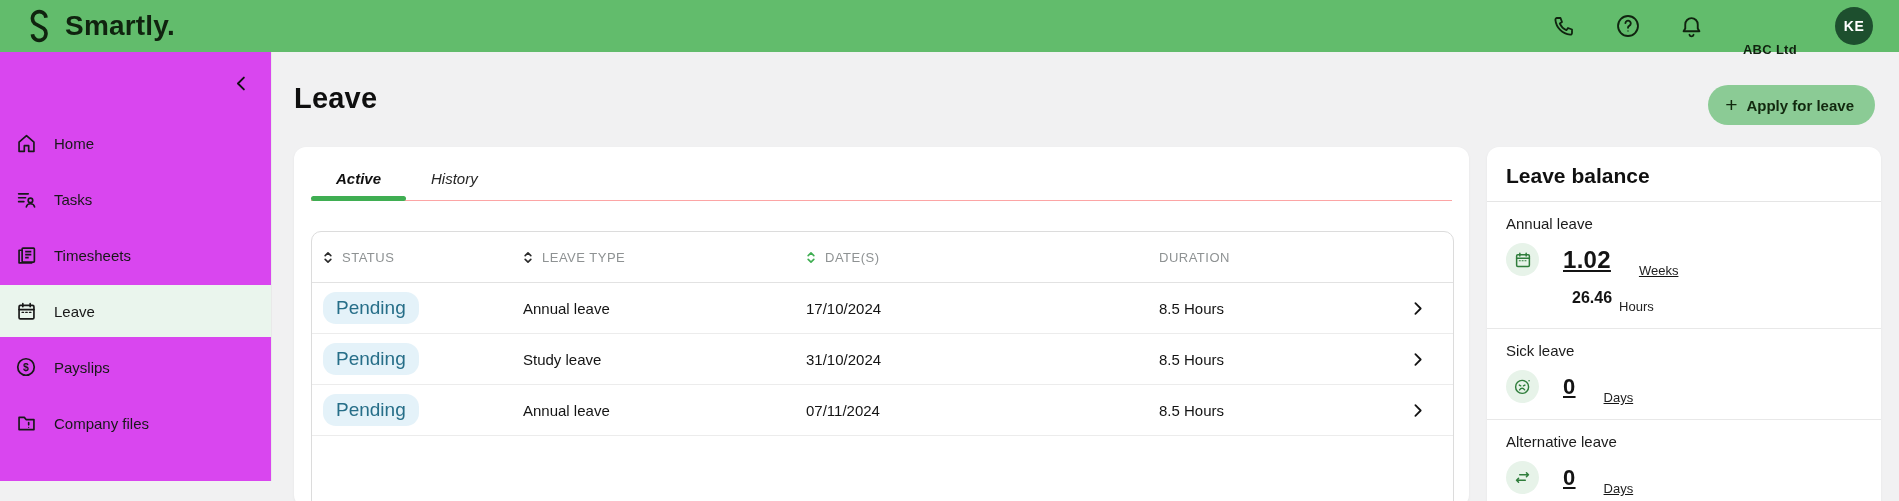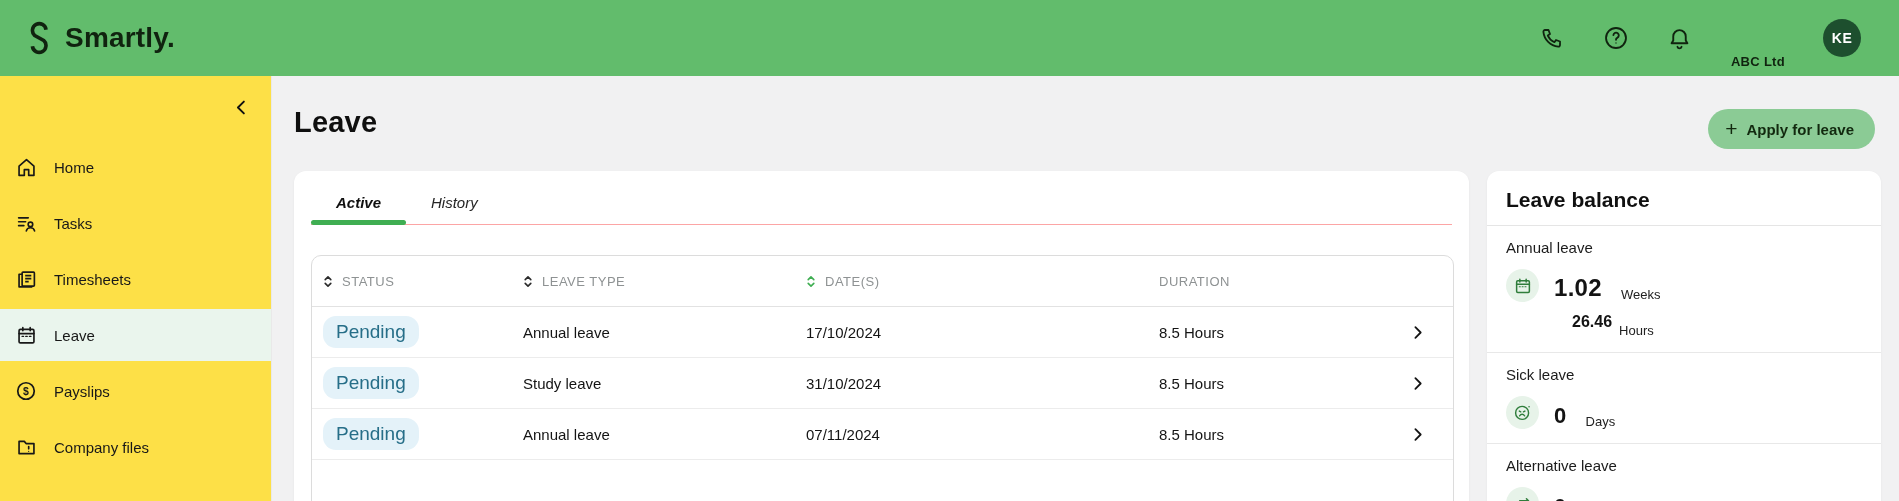--- a/index.html
+++ b/index.html
@@ -1,32 +1,32 @@
 <!DOCTYPE html>
 <html><head>
 <meta charset="utf-8">
 <style>
   * { margin:0; padding:0; box-sizing:border-box; }
   html,body { width:1899px; height:501px; overflow:hidden; }
   body { font-family:"Liberation Sans", sans-serif; background:#f1f1f2; color:#141414; }
 
   
-  .topbar { height:76px; background:#62bc6c; display:flex; align-items:center; justify-content:space-between; padding:0 38px 0 22px; }
+  .topbar { height:52px; background:#62bc6c; display:flex; align-items:center; justify-content:space-between; padding:0 26px 0 22px; }
   .brand { display:flex; align-items:center; gap:9px; }
   .brand-mark svg { display:block; }
   .brand-name { font-size:28px; font-weight:bold; color:#10230f; letter-spacing:.2px; }
   .topbar-right { display:flex; align-items:center; gap:38px; }
   .topbar-icon { width:26px; height:26px; display:flex; align-items:center; justify-content:center; cursor:pointer; }
   .topbar-icon svg { display:block; }
   .company-name { font-size:13px; font-weight:bold; color:#10230f; letter-spacing:.3px;margin-top:47px; }
   .avatar { width:38px; height:38px; border-radius:50%; background:#1d4f2e; color:#fff; font-size:14px; font-weight:bold; display:flex; align-items:center; justify-content:center; letter-spacing:.5px; cursor:pointer; }
 
   
   .app-body { display:flex; height:429px; }
-  .sidebar { width:272px; background:#fde047; border-right:1px solid #e9e9e9; position:relative; flex-shrink:0; }
+  .sidebar { width:272px; background:#d946ef; border-right:1px solid #e9e9e9; position:relative; flex-shrink:0; }
   .collapse-btn { position:absolute; top:22px; right:20px; cursor:pointer; }
   .nav { margin-top:65px; }
   .nav-item { height:52px; margin-bottom:4px; display:flex; align-items:center; gap:17px; padding-left:15px; cursor:pointer; }
   .nav-item.active { background:#eaf5ed; }
   .nav-icon { width:22px; height:22px; display:flex; align-items:center; justify-content:center; }
   .nav-label { font-size:15px; font-weight:500; color:#181818; }
 
   .main { flex:1; position:relative; padding:0 18px 0 22px; }
   .page-title { margin-top:30px; font-size:29px; font-weight:bold; color:#0f0f0f; letter-spacing:.2px; }
   .apply-btn { position:absolute; top:33px; right:24px; height:40px; padding:0 21px 0 17px; border:none; border-radius:21px; background:#8bcb95; color:#12290f; font-family:inherit; font-size:15px; font-weight:600; display:flex; align-items:center; gap:9px; cursor:pointer; }
@@ -52,21 +52,21 @@
   .t-body { cursor:pointer; }
   .badge { display:inline-block; background:#e4f2f9; color:#266e88; font-size:19px; padding:5px 13px; border-radius:13px; }
   .sort-icon { display:flex; cursor:pointer; }
   .row-chevron { display:flex; align-items:center; padding-left:11px; }
 
   
   .balance-title { padding:17px 19px 13px; font-size:21px; font-weight:bold; color:#101010; border-bottom:1px solid #e5e5e5; }
   .balance-section { padding:13px 19px 14px; border-bottom:1px solid #e8e8e8; }
   .balance-section:last-child { border-bottom:none; }
   .balance-label { font-size:15px; color:#1b1b1b; margin-bottom:9px; }
-  .balance-row { display:flex; align-items:flex-end; gap:15px; }
+  .balance-row { display:flex; align-items:center; gap:24px;text-decoration:underline; }
   .icon-circle { width:33px; height:33px; border-radius:50%; background:#e7f3e9; display:flex; align-items:center; justify-content:center; flex-shrink:0; }
   .balance-value { font-size:24px; font-weight:bold; color:#141414; letter-spacing:.3px; }
   .balance-value.small { font-size:22px; }
   .balance-unit { font-size:13px; color:#222; margin-left:4px; padding-top:6px;margin-top:16px; }
   .balance-secondary { margin:3px 0 0 66px; display:flex; align-items:center; }
   .balance-secondary .sec-value { font-size:16px; font-weight:bold; color:#141414; }
   .balance-secondary .balance-unit { padding-top:2px; margin-left:7px; }
 </style>
 </head>
 <body>

